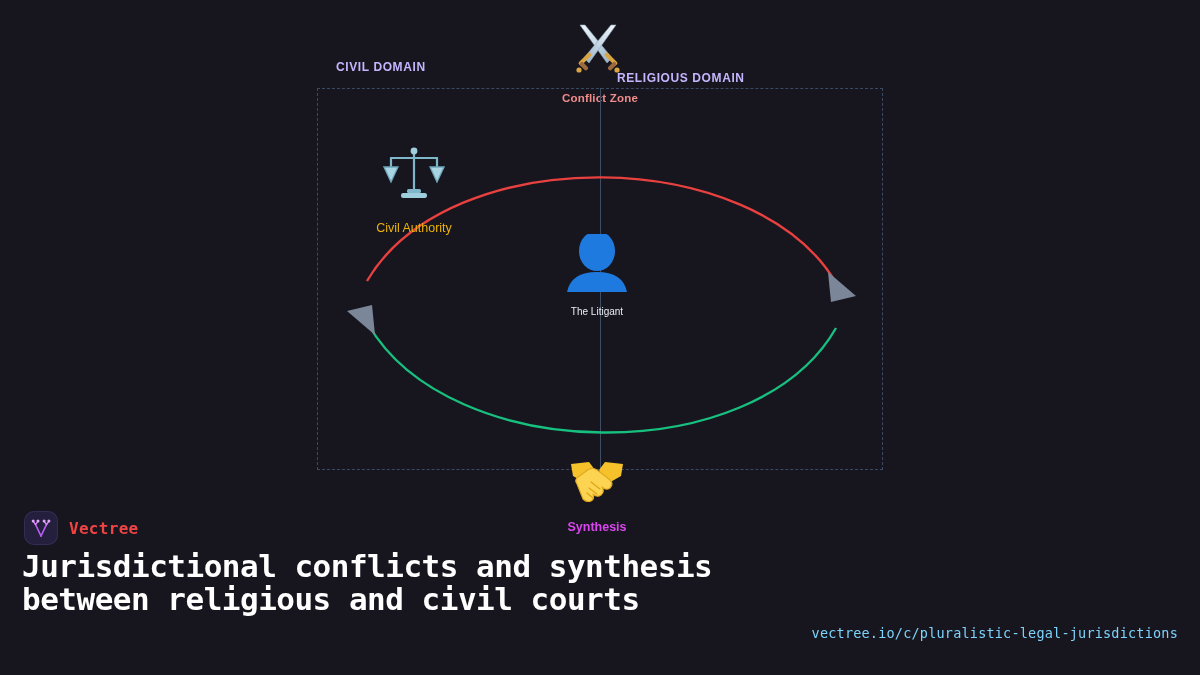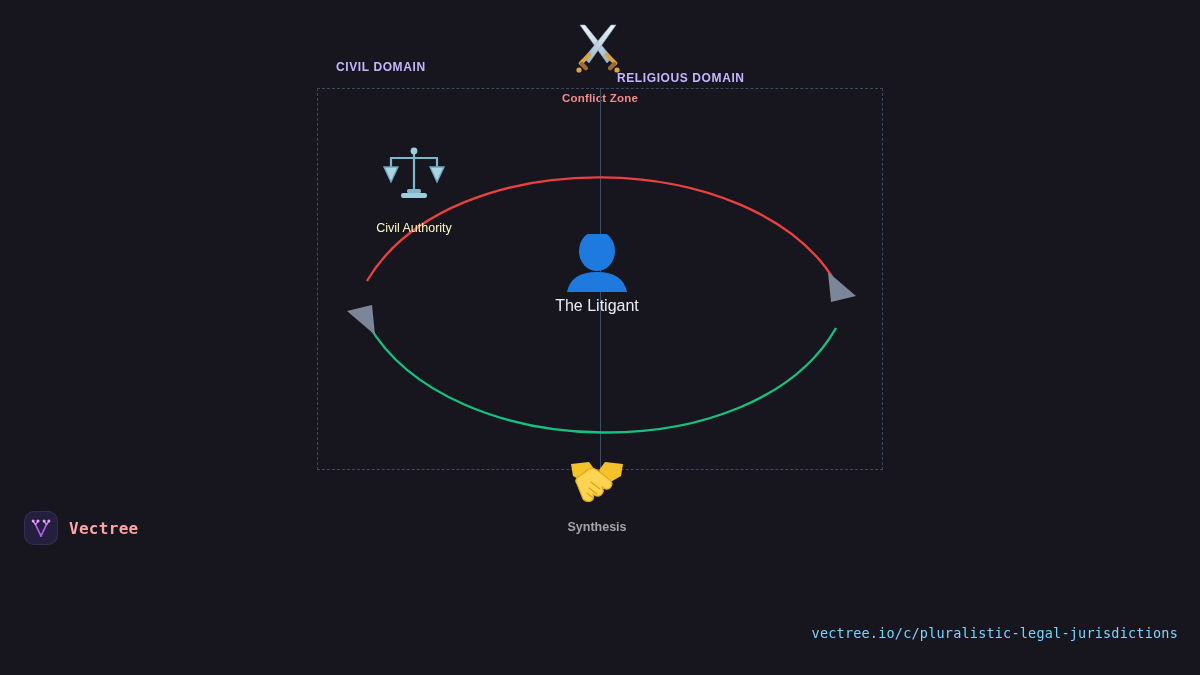--- a/index.html
+++ b/index.html
@@ -90,48 +90,48 @@
   }
   .node .glyph {
     font-size: 42px;
     line-height: 1;
     display: block;
   }
   .node .caption {
     display: block;
     margin-top: 10px;
     font-size: 12.5px;
-    color: #fef9c3;
+    color: #eab308;
     white-space: nowrap;
   }
   #node-civil-authority { left: 324px; top: 146px; }
   #node-sacred-law { left: 677px; top: 146px; }
 
   #node-litigant {
     left: 507px;
     top: 234px;
   }
   #node-litigant .caption {
-    margin-top: 5px;
-    font-size: 16px;
+    margin-top: 14px;
+    font-size: 10px;
     color: #e8ecf3;
   }
   .person-icon {
     display: block;
     width: 180px;
     height: 58px;
   }
 
   #node-synthesis { left: 507px; top: 458px; }
   #node-synthesis .glyph { font-size: 40px; }
   #node-synthesis .caption {
     margin-top: 12px;
     font-size: 12.5px;
     font-weight: bold;
-    color: #a3a3a3;
+    color: #d946ef;
   }
 
   
   .footer {
     position: absolute;
     left: 0;
     top: 500px;
     width: 1200px;
     height: 175px;
   }
@@ -150,21 +150,21 @@
     background: #241f3d;
     display: flex;
     align-items: center;
     justify-content: center;
     box-shadow: 0 0 0 1px #342c52 inset;
   }
   .brand-name {
     font-family: "DejaVu Sans Mono", monospace;
     font-size: 16px;
     font-weight: bold;
-    color: #fca5a5;
+    color: #ef4444;
     letter-spacing: 0.3px;
   }
   .headline {
     position: absolute;
     left: 22px;
     top: 50px;
     width: 760px;
     font-family: "DejaVu Sans Mono", monospace;
     font-size: 31px;
     font-weight: bold;
@@ -292,17 +292,18 @@
           <path d="M16.5 7.5 L18.7 4.6" stroke="#d98bf7" stroke-width="1.3" fill="none" stroke-linecap="round"></path>
           <circle cx="3.2" cy="4.1" r="1.5" fill="#e3a4fb"></circle>
           <circle cx="8.0" cy="4.1" r="1.5" fill="#e3a4fb"></circle>
           <circle cx="14.1" cy="4.1" r="1.5" fill="#e3a4fb"></circle>
           <circle cx="18.9" cy="4.1" r="1.5" fill="#e3a4fb"></circle>
         </svg>
       </span>
       <span class="brand-name">Vectree</span>
     </div>
 
+    <div class="headline">Jurisdictional conflicts and synthesis between religious and civil courts</div>
 
     <div class="url">vectree.io/c/pluralistic-legal-jurisdictions</div>
   </div>
 
 </div>
 
 </body></html>

